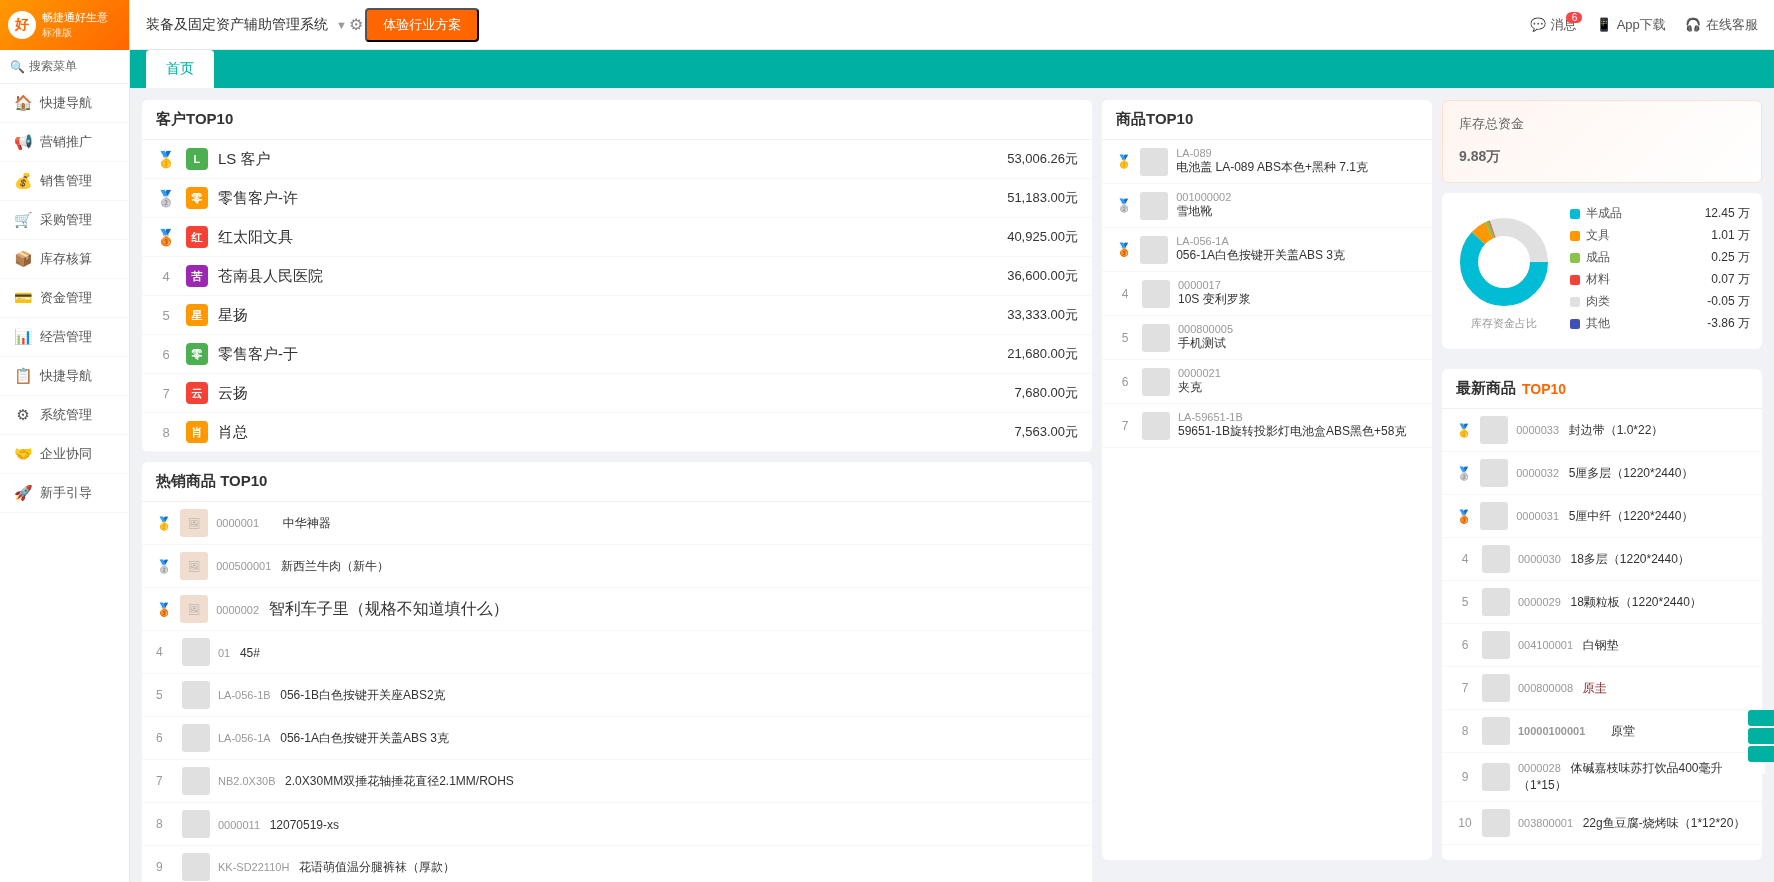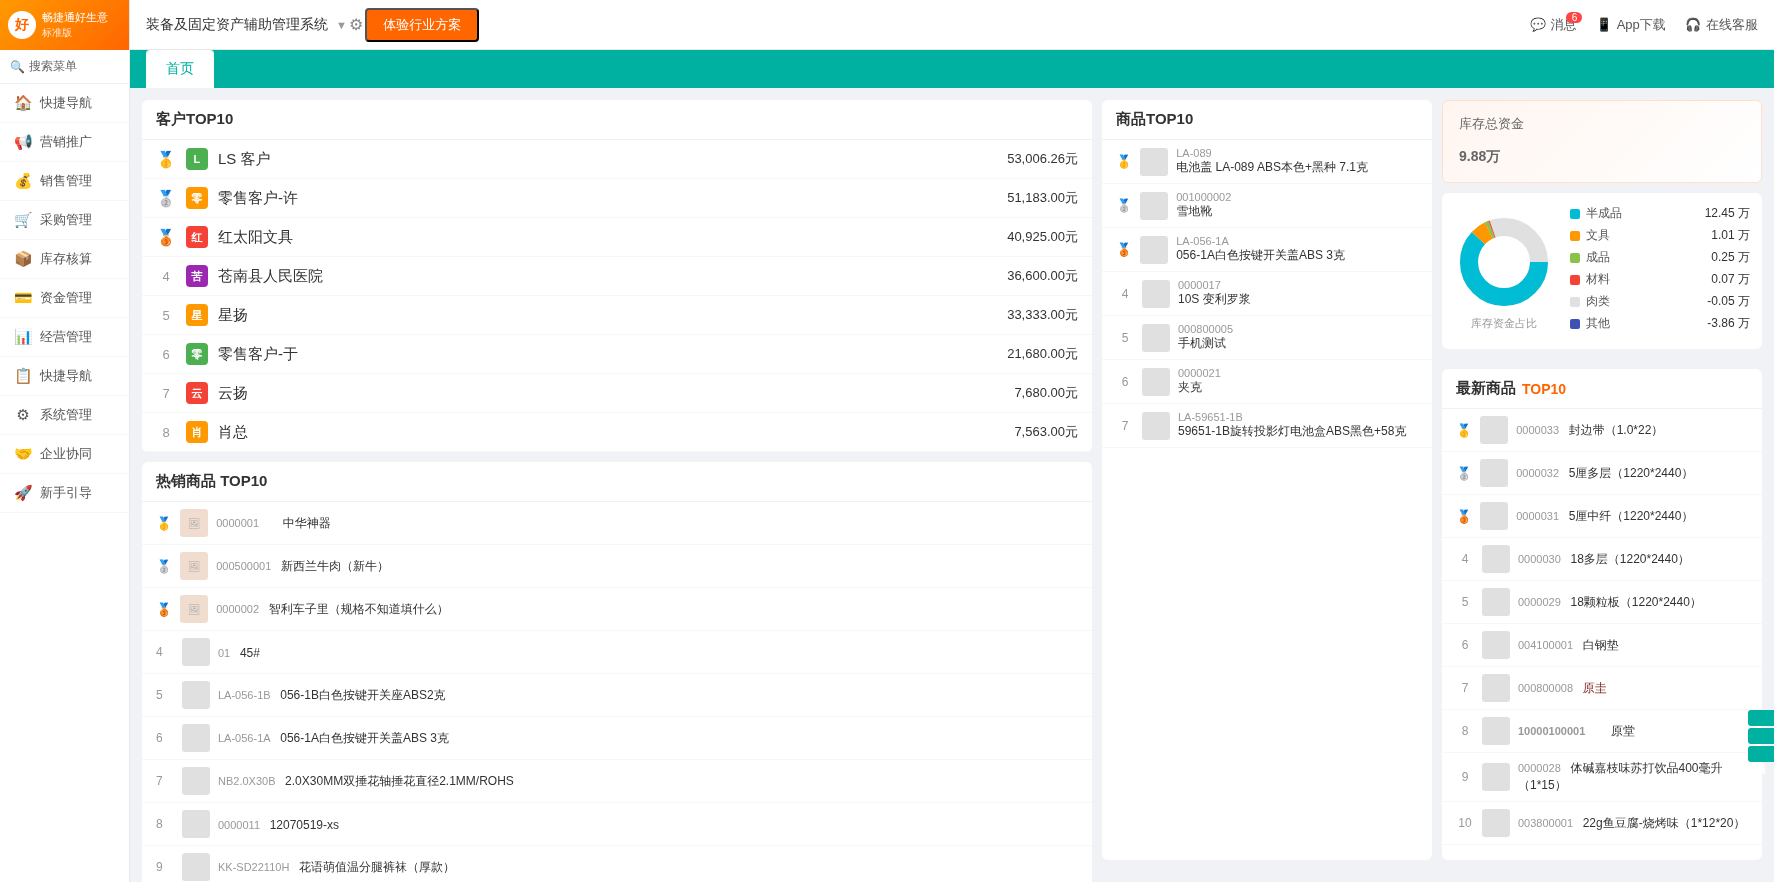--- a/index.html
+++ b/index.html
@@ -486,21 +486,21 @@
     <div class="product-info">
       <span style="color:#999;font-size:11px;">000500001</span>
       <span style="margin-left:6px;color:#333;font-size:12px;">新西兰牛肉（新牛）</span>
     </div>
   </div>
               <div class="hot-product-row">
     <span>🥉</span>
     <div class="product-thumb" style="background:#f0ddd0;">🖼</div>
     <div class="product-info">
       <span style="color:#999;font-size:11px;">0000002</span>
-      <span style="margin-left:6px;color:#333;font-size:12px;">智利车子里（规格不知道填什么）</span>
+      <span style="margin-left:6px;color:#333;font-size:16px;">智利车子里（规格不知道填什么）</span>
     </div>
   </div>
               <div class="hot-product-row">
     <span style="width:18px;color:#999;font-size:12px;">4</span>
     <div class="product-thumb"></div>
     <div class="product-info">
       <span style="color:#999;font-size:11px;">01</span>
       <span style="margin-left:6px;color:#333;font-size:12px;">45#</span>
     </div>
   </div>

